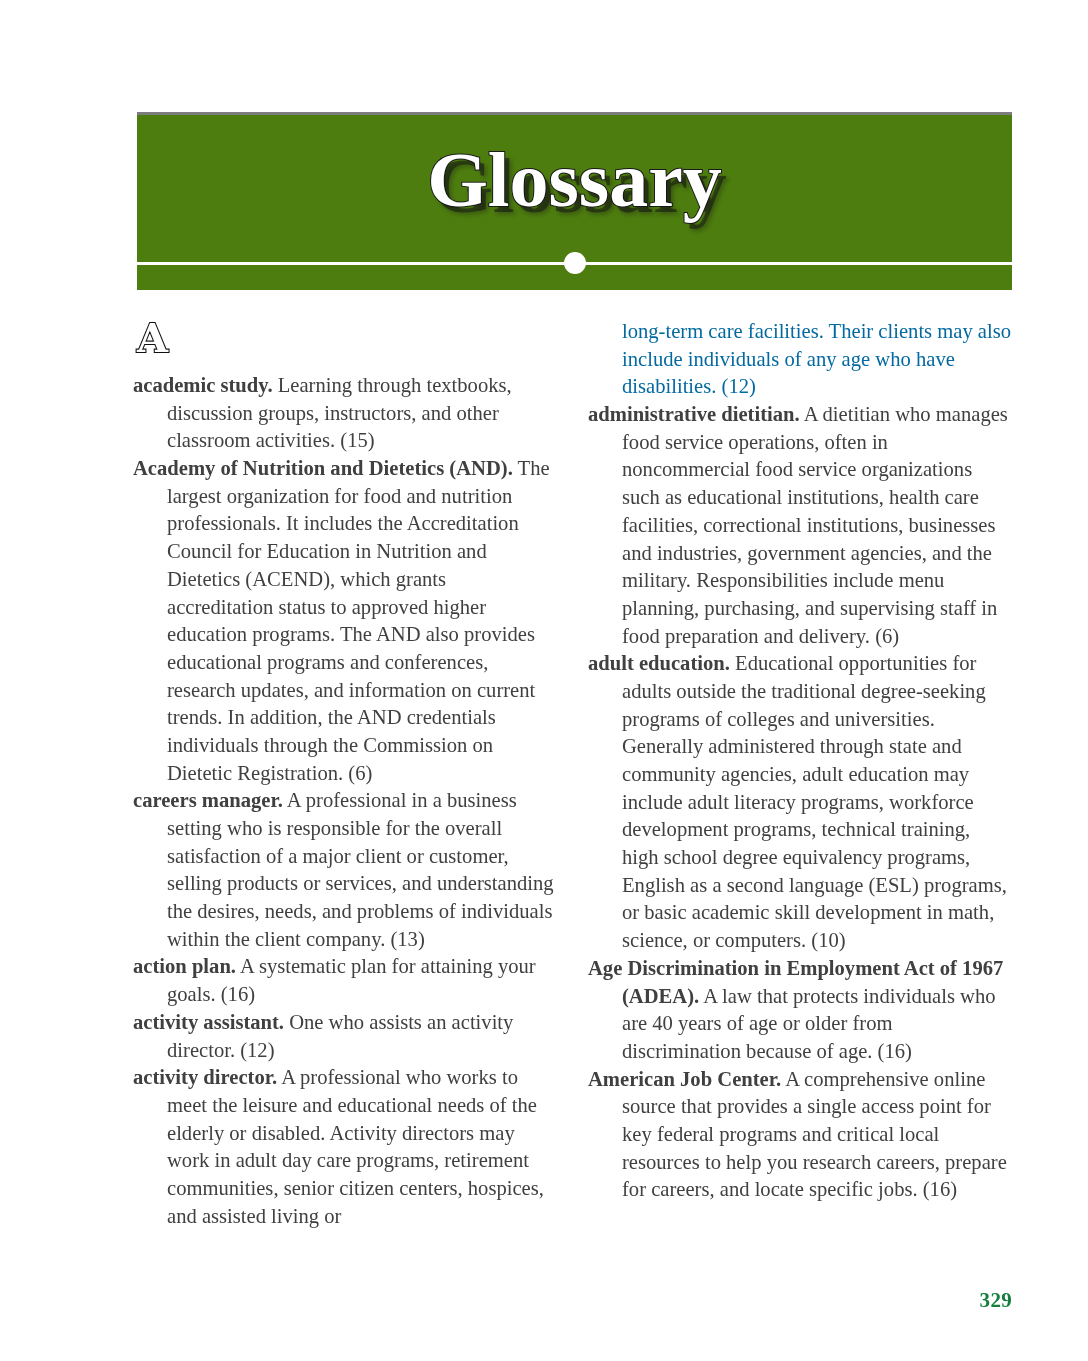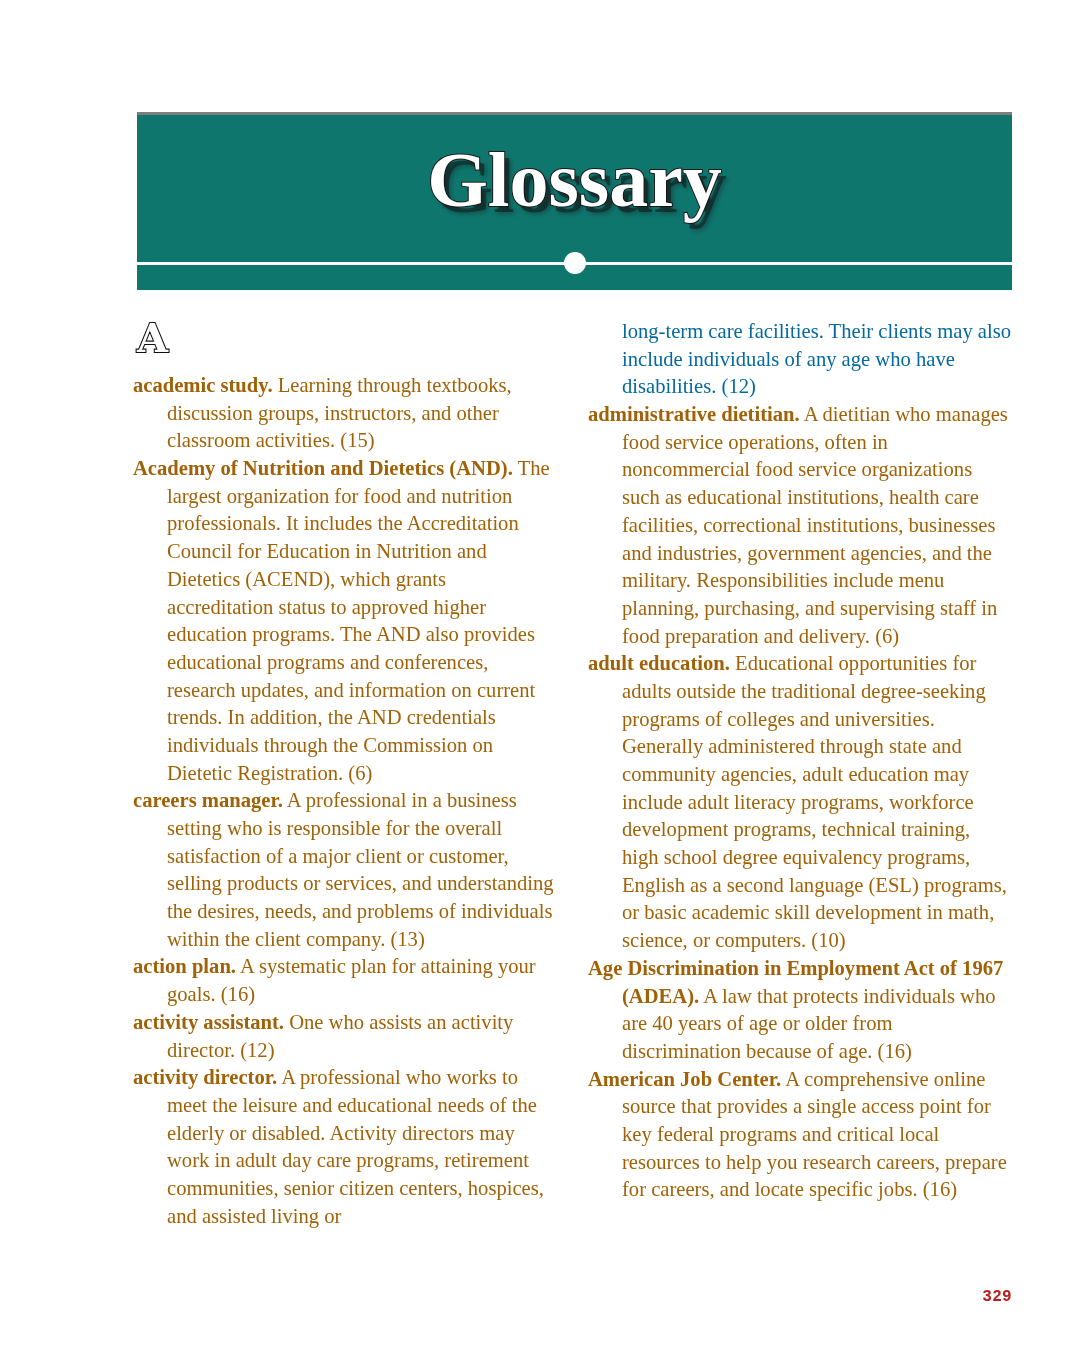--- a/index.html
+++ b/index.html
@@ -16,21 +16,21 @@
     position: relative;
   }
 
   
   .banner {
     position: absolute;
     left: 137px;
     top: 112px;
     width: 875px;
     height: 178px;
-    background: #0f766e;
+    background: #4d7c0f;
     border-top: 3px solid #7d7d7d;
     box-sizing: border-box;
     padding-left: 31px;
   }
   .banner-title {
     position: absolute;
     left: 0;
     right: 0;
     top: 26px;
     text-align: center;
@@ -95,43 +95,43 @@
   }
 
   .entry {
     font-size: 20.6px;
     line-height: 1.345;
     margin: 0;
     padding-left: 34px;
     text-indent: -34px;
     text-align: left;
     hyphens: none;
-    color: #a16207;
+    color: #404040;
   }
   .entry .term {
     font-weight: 700;
   }
   .cont {
     font-size: 20.6px;
     line-height: 1.345;
     margin: 0;
     padding-left: 34px;
     text-indent: 0;
     color: #0369a1;
   }
 
   
   .folio {
     position: absolute;
     right: 76px;
     top: 1288px;
-    font-family: Liberation Mono, monospace;
-    font-size: 16px;
+    font-family: Liberation Serif, serif;
+    font-size: 21px;
     font-weight: 700;
-    color: #b91c1c;
+    color: #15803d;
     letter-spacing: 0.3px;
   }
 </style>
 </head>
 <body>
 
 <div class="banner">
   <div class="banner-title">Glossary</div>
   <div class="banner-rule"></div>
   <div class="banner-dot"></div>

